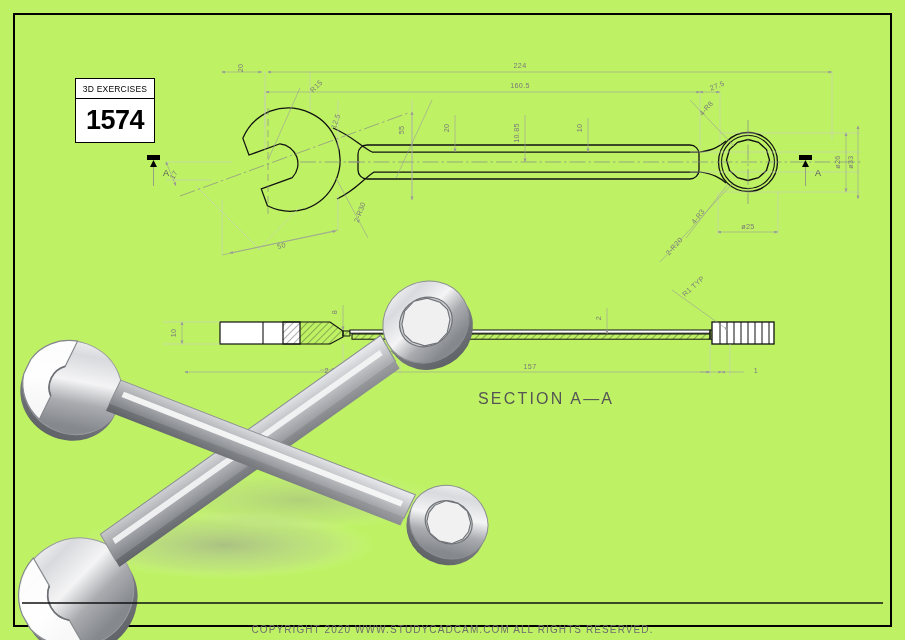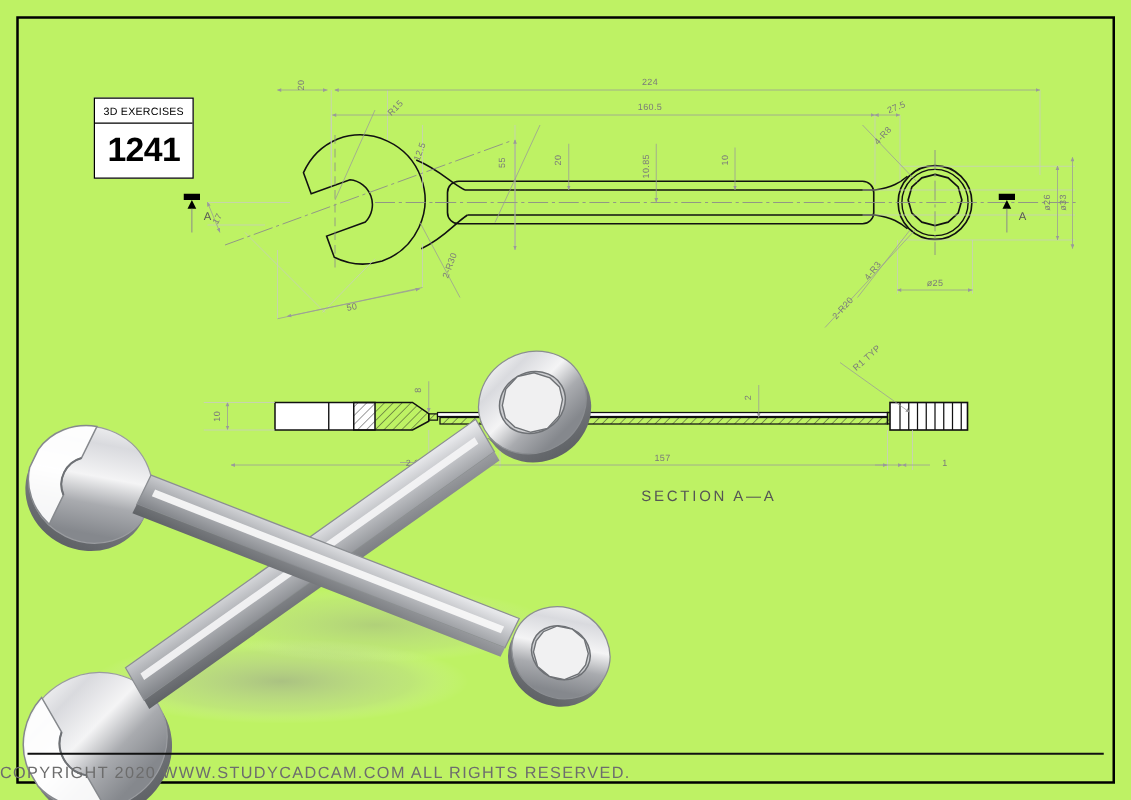--- a/index.html
+++ b/index.html
@@ -12,24 +12,24 @@
   .svgwrap{position:absolute;left:0;top:0;width:905px;height:640px;}
   
   #titleblock{position:absolute;left:75px;top:78px;width:80px;height:65px;
               border:1.6px solid #000;background:#fff;box-sizing:border-box;}
   #tb-head{height:19px;border-bottom:1.4px solid #000;display:flex;
            align-items:center;justify-content:center;}
   #tb-head span{font-size:8.5px;letter-spacing:.2px;color:#000;white-space:nowrap;}
   #tb-num{height:43px;display:flex;align-items:center;justify-content:center;}
   #tb-num span{font-size:27px;font-weight:bold;color:#000;letter-spacing:-.5px;
                line-height:1;}
-  #sectionlabel{position:absolute;left:478px;top:390px;font-size:12px;
-                color:#555;letter-spacing:2.2px;white-space:nowrap;margin-left:35px;}
-  #copyright{position:absolute;left:0;top:610px;width:905px;
-             font-size:13px;color:#6d6d6d;letter-spacing:1.1px;white-space:nowrap;}
+  #sectionlabel{position:absolute;left:478px;top:390px;font-size:16px;
+                color:#555;letter-spacing:2.2px;white-space:nowrap;}
+  #copyright{position:absolute;left:0;top:624px;width:905px;text-align:center;
+             font-size:10px;color:#6d6d6d;letter-spacing:1.1px;white-space:nowrap;}
   .dim{font-size:7.2px;fill:#7a7a7a;font-family:"Liberation Sans",sans-serif;
        letter-spacing:.3px;}
   .lbl{font-size:9px;fill:#555;font-family:"Liberation Sans",sans-serif;}
 </style>
 </head>
 <body>
 
 <div id="sheet">
 
   <div id="frame"></div>
@@ -304,21 +304,21 @@
 
       <line x1="22" y1="603" x2="883" y2="603" stroke="#111" stroke-width="1.6"></line>
     </g>
   </svg>
 
   <div id="titleblock">
     <div id="tb-head">
       <span>3D EXERCISES</span>
     </div>
     <div id="tb-num">
-      <span>1241</span>
+      <span>1574</span>
     </div>
   </div>
 
   <div id="sectionlabel">SECTION A—A</div>
 
   <div id="copyright">COPYRIGHT  2020 WWW.STUDYCADCAM.COM ALL RIGHTS RESERVED.</div>
 
 </div>
 
 </body></html>

